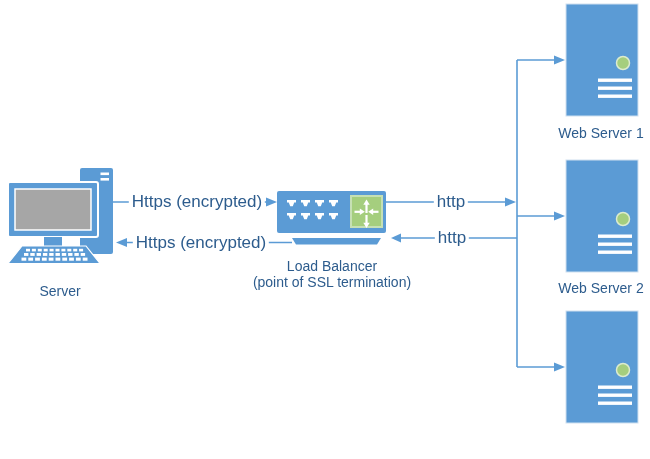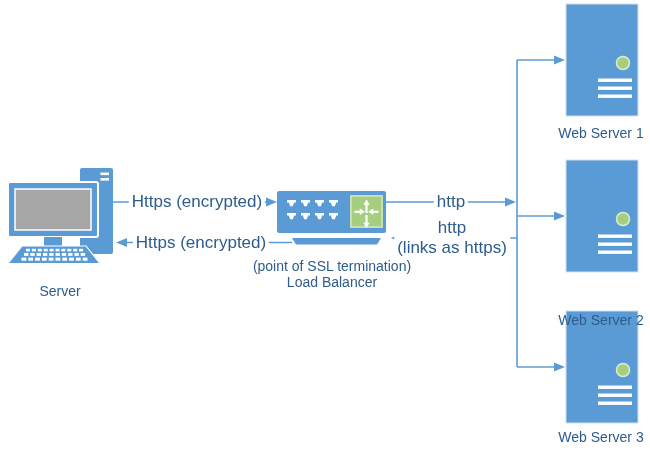--- a/index.html
+++ b/index.html
@@ -180,29 +180,27 @@
   </svg>
 
   <span class="lbl edge-lbl" style="left:197px; top:202px;">Https (encrypted)</span>
 
   <span class="lbl edge-lbl" style="left:201px; top:242.5px;">Https (encrypted)</span>
 
   <span class="lbl edge-lbl" style="left:451px; top:202px;">http</span>
 
   <span class="lbl edge-lbl" style="left:452px; top:238px;">
     <span style="display:block;">http</span>
-    <span style="display:block;">(links as https)</span>
   </span>
 
   <span class="lbl" style="left:60px; top:291px;">Server</span>
 
   <span class="lbl" style="left:332px; top:274px;">
+    <span style="display:block;">Load Balancer</span>
     <span style="display:block;">(point of SSL termination)</span>
-    <span style="display:block;">Load Balancer</span>
   </span>
 
   <span class="lbl" style="left:601px; top:133px;">Web Server 1</span>
 
-  <span class="lbl" style="left:601px; top:288px;margin-top:32px;">Web Server 2</span>
-
-  <span class="lbl" style="left:601px; top:437px;">Web Server 3</span>
+  <span class="lbl" style="left:601px; top:288px;">Web Server 2</span>
+
 
 </div>
 
 </body></html>

